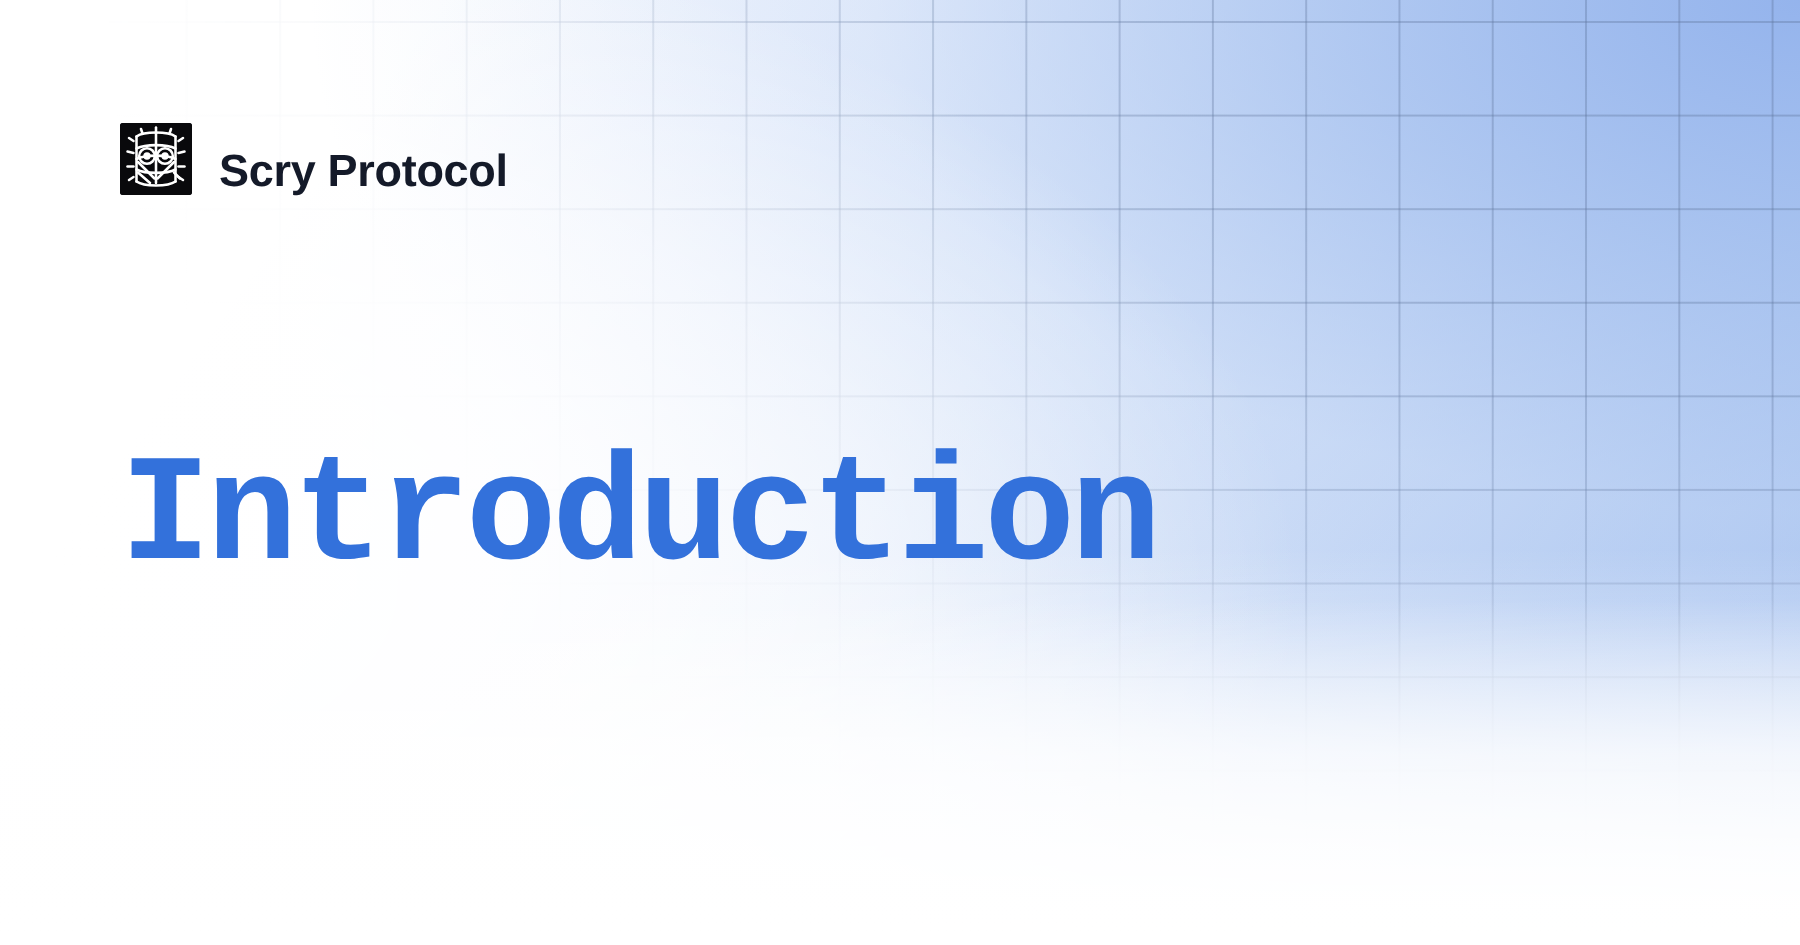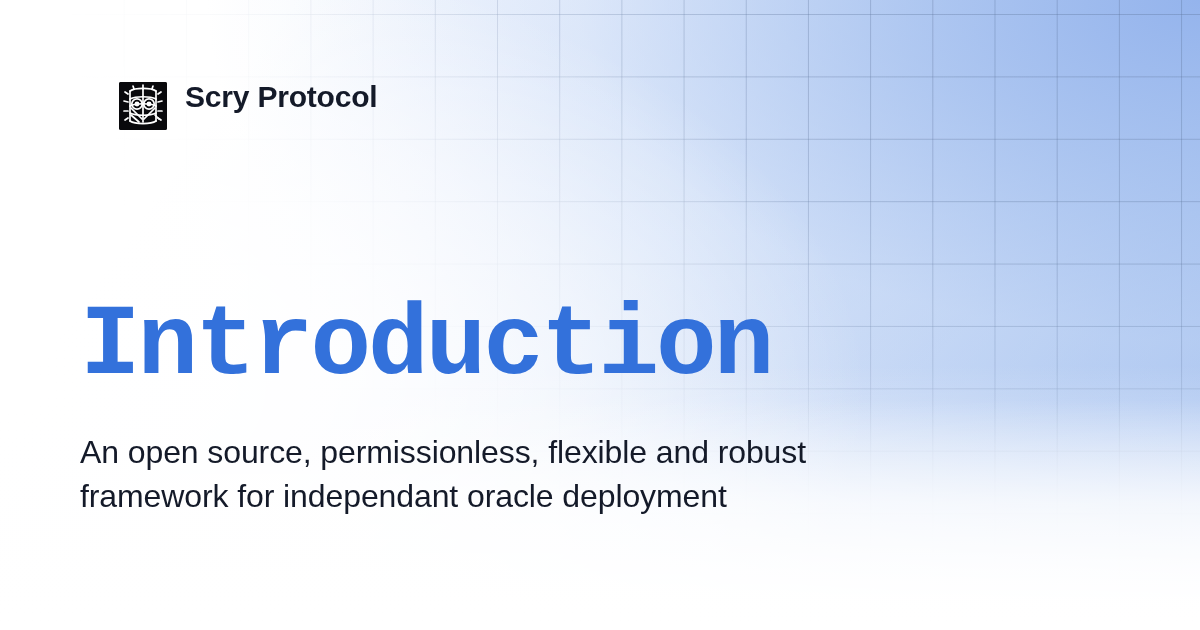--- a/index.html
+++ b/index.html
@@ -114,23 +114,22 @@
   .content {
     position: absolute;
     inset: 0;
   }
 
   .brand {
     position: absolute;
     left: 80px;
     top: 82px;
     display: flex;
-    align-items: flex-start;
+    align-items: flex-end;
     gap: 18px;
-    margin-left: 39px;
   }
 
   .brand-logo {
     width: 48px;
     height: 48px;
     background: #09090c;
     border-radius: 2px;
     display: block;
     flex: 0 0 auto;
   }
@@ -214,16 +213,15 @@
           <circle cx="30" cy="22" r="5.2"></circle>
           <circle cx="18" cy="22" r="1.6" fill="#ffffff"></circle>
           <circle cx="30" cy="22" r="1.6" fill="#ffffff"></circle>
         </g>
       </svg>
       <span class="brand-name">Scry Protocol</span>
     </div>
 
     <div class="page-title">Introduction</div>
 
-    <div class="page-subtitle">An open source, permissionless, flexible and robust framework for independant oracle deployment</div>
 
   </div>
 </div>
 
 </body></html>

